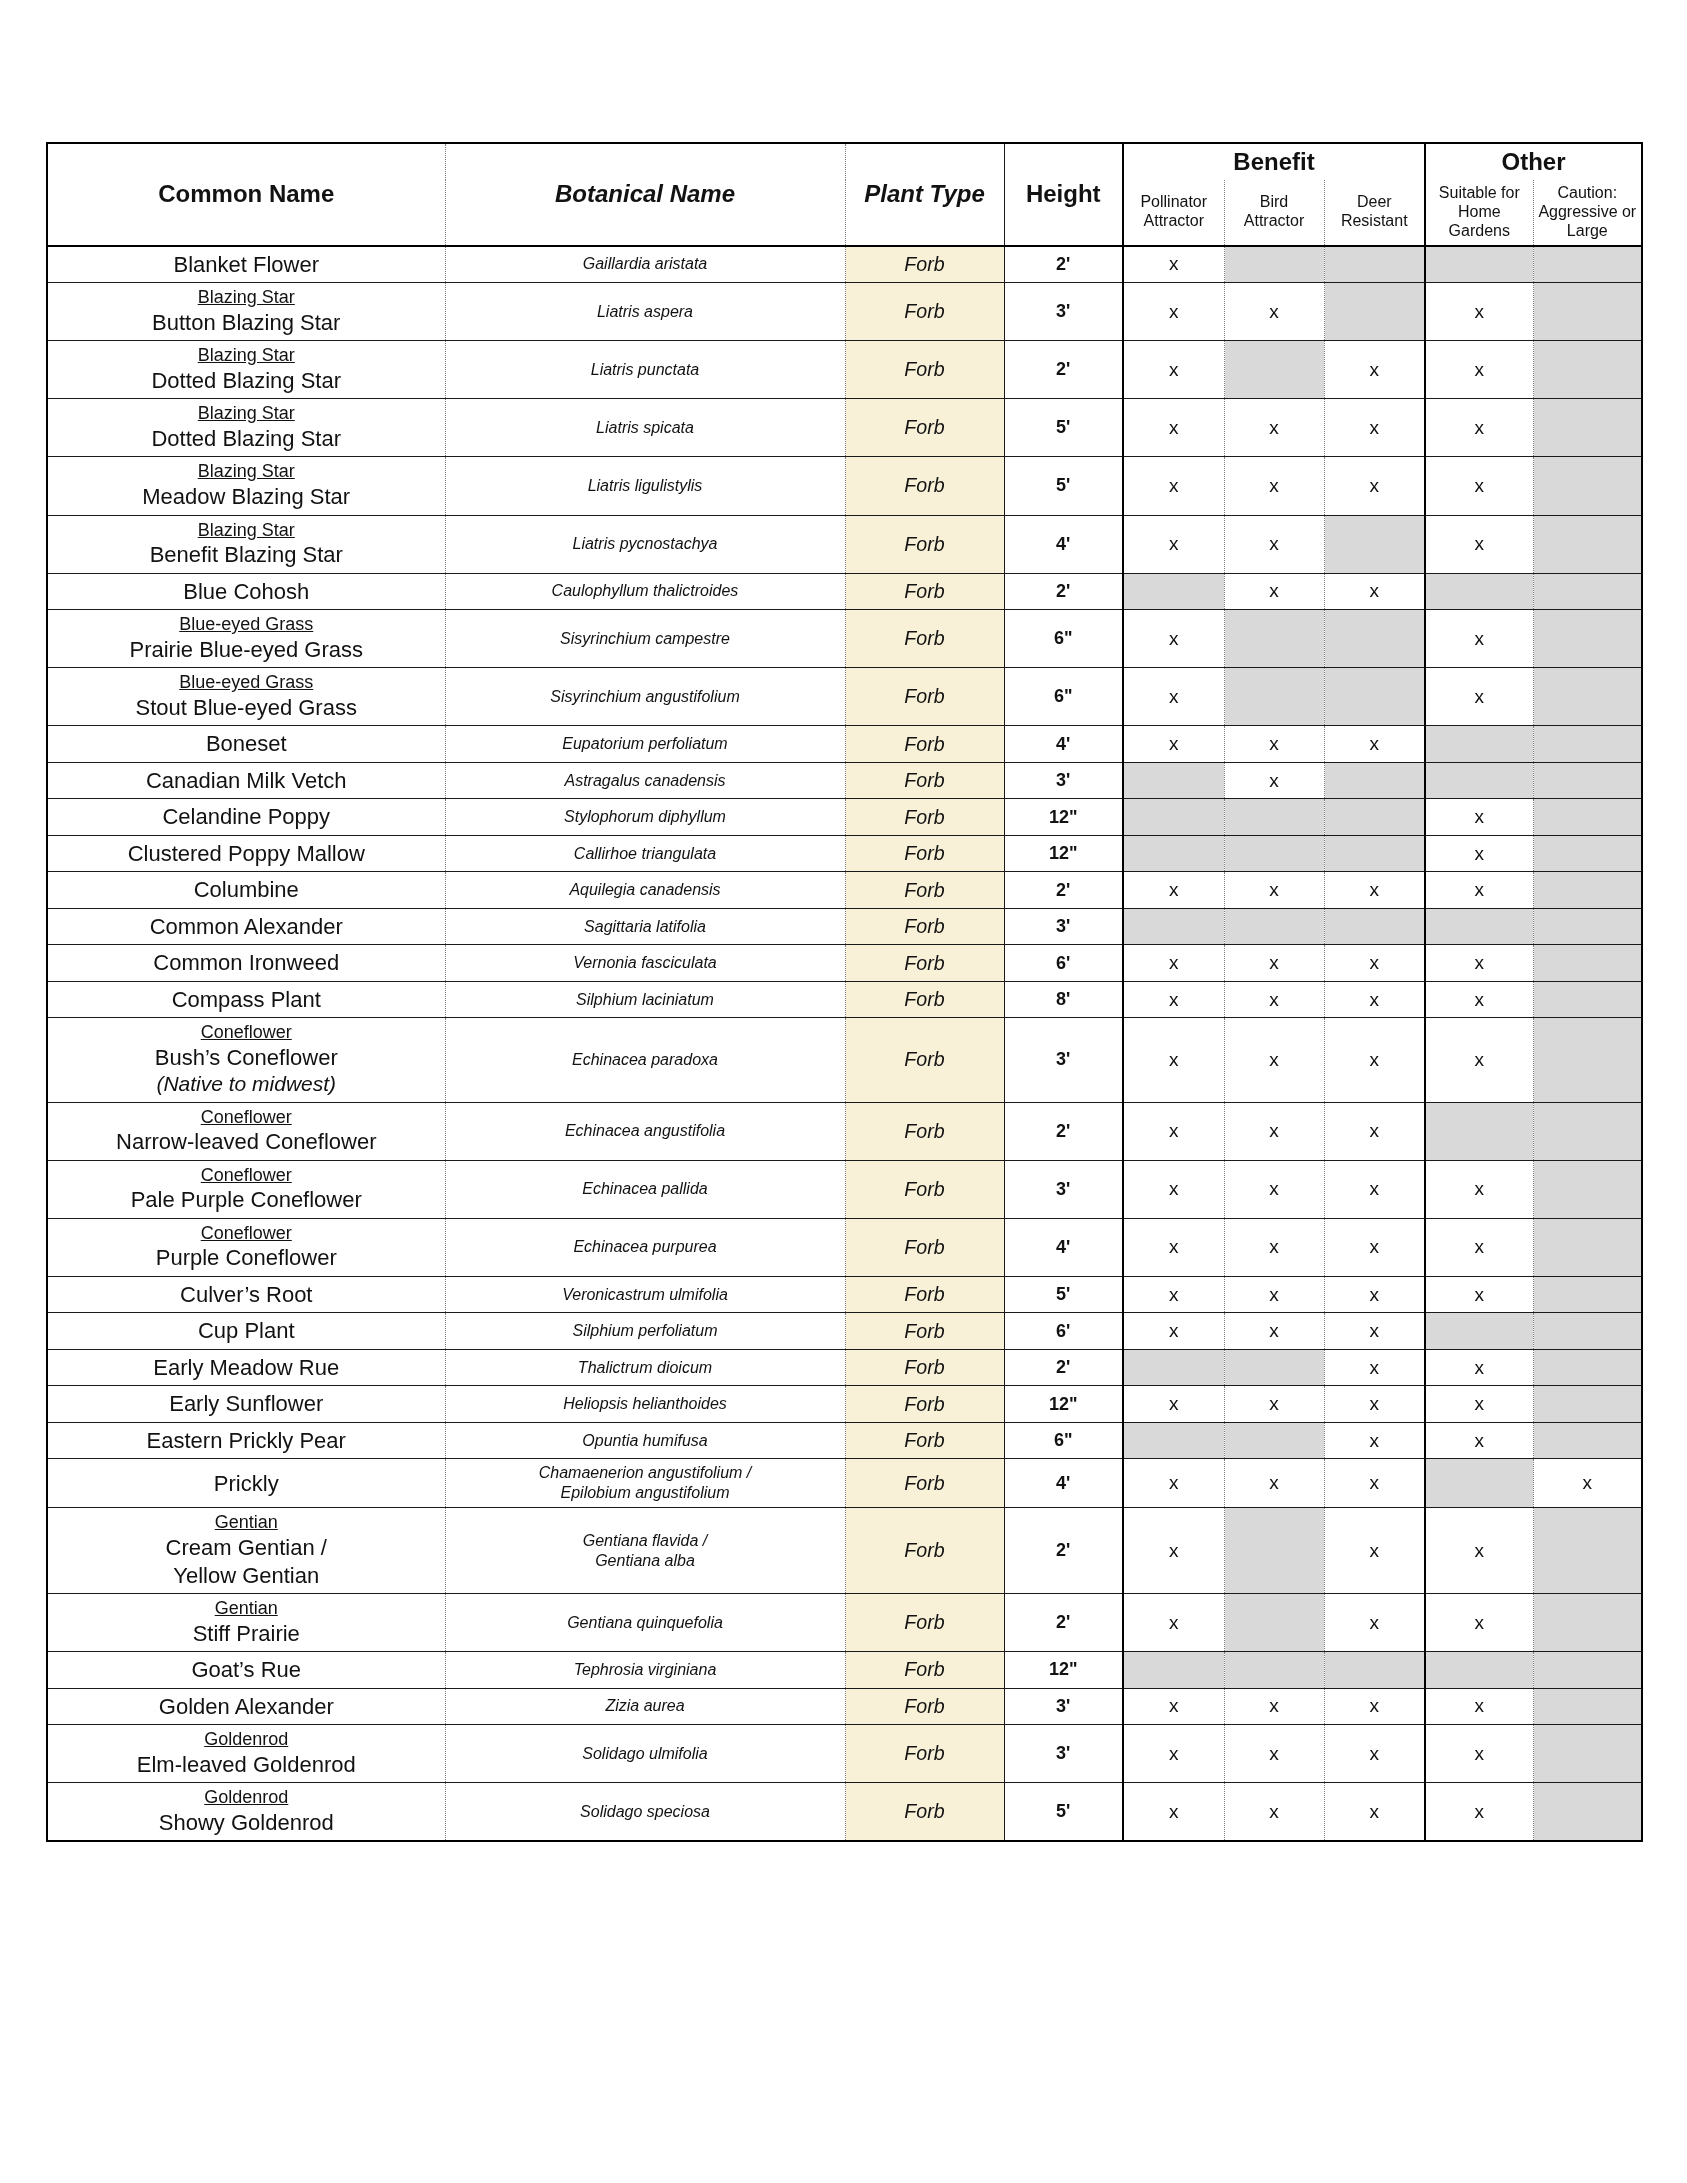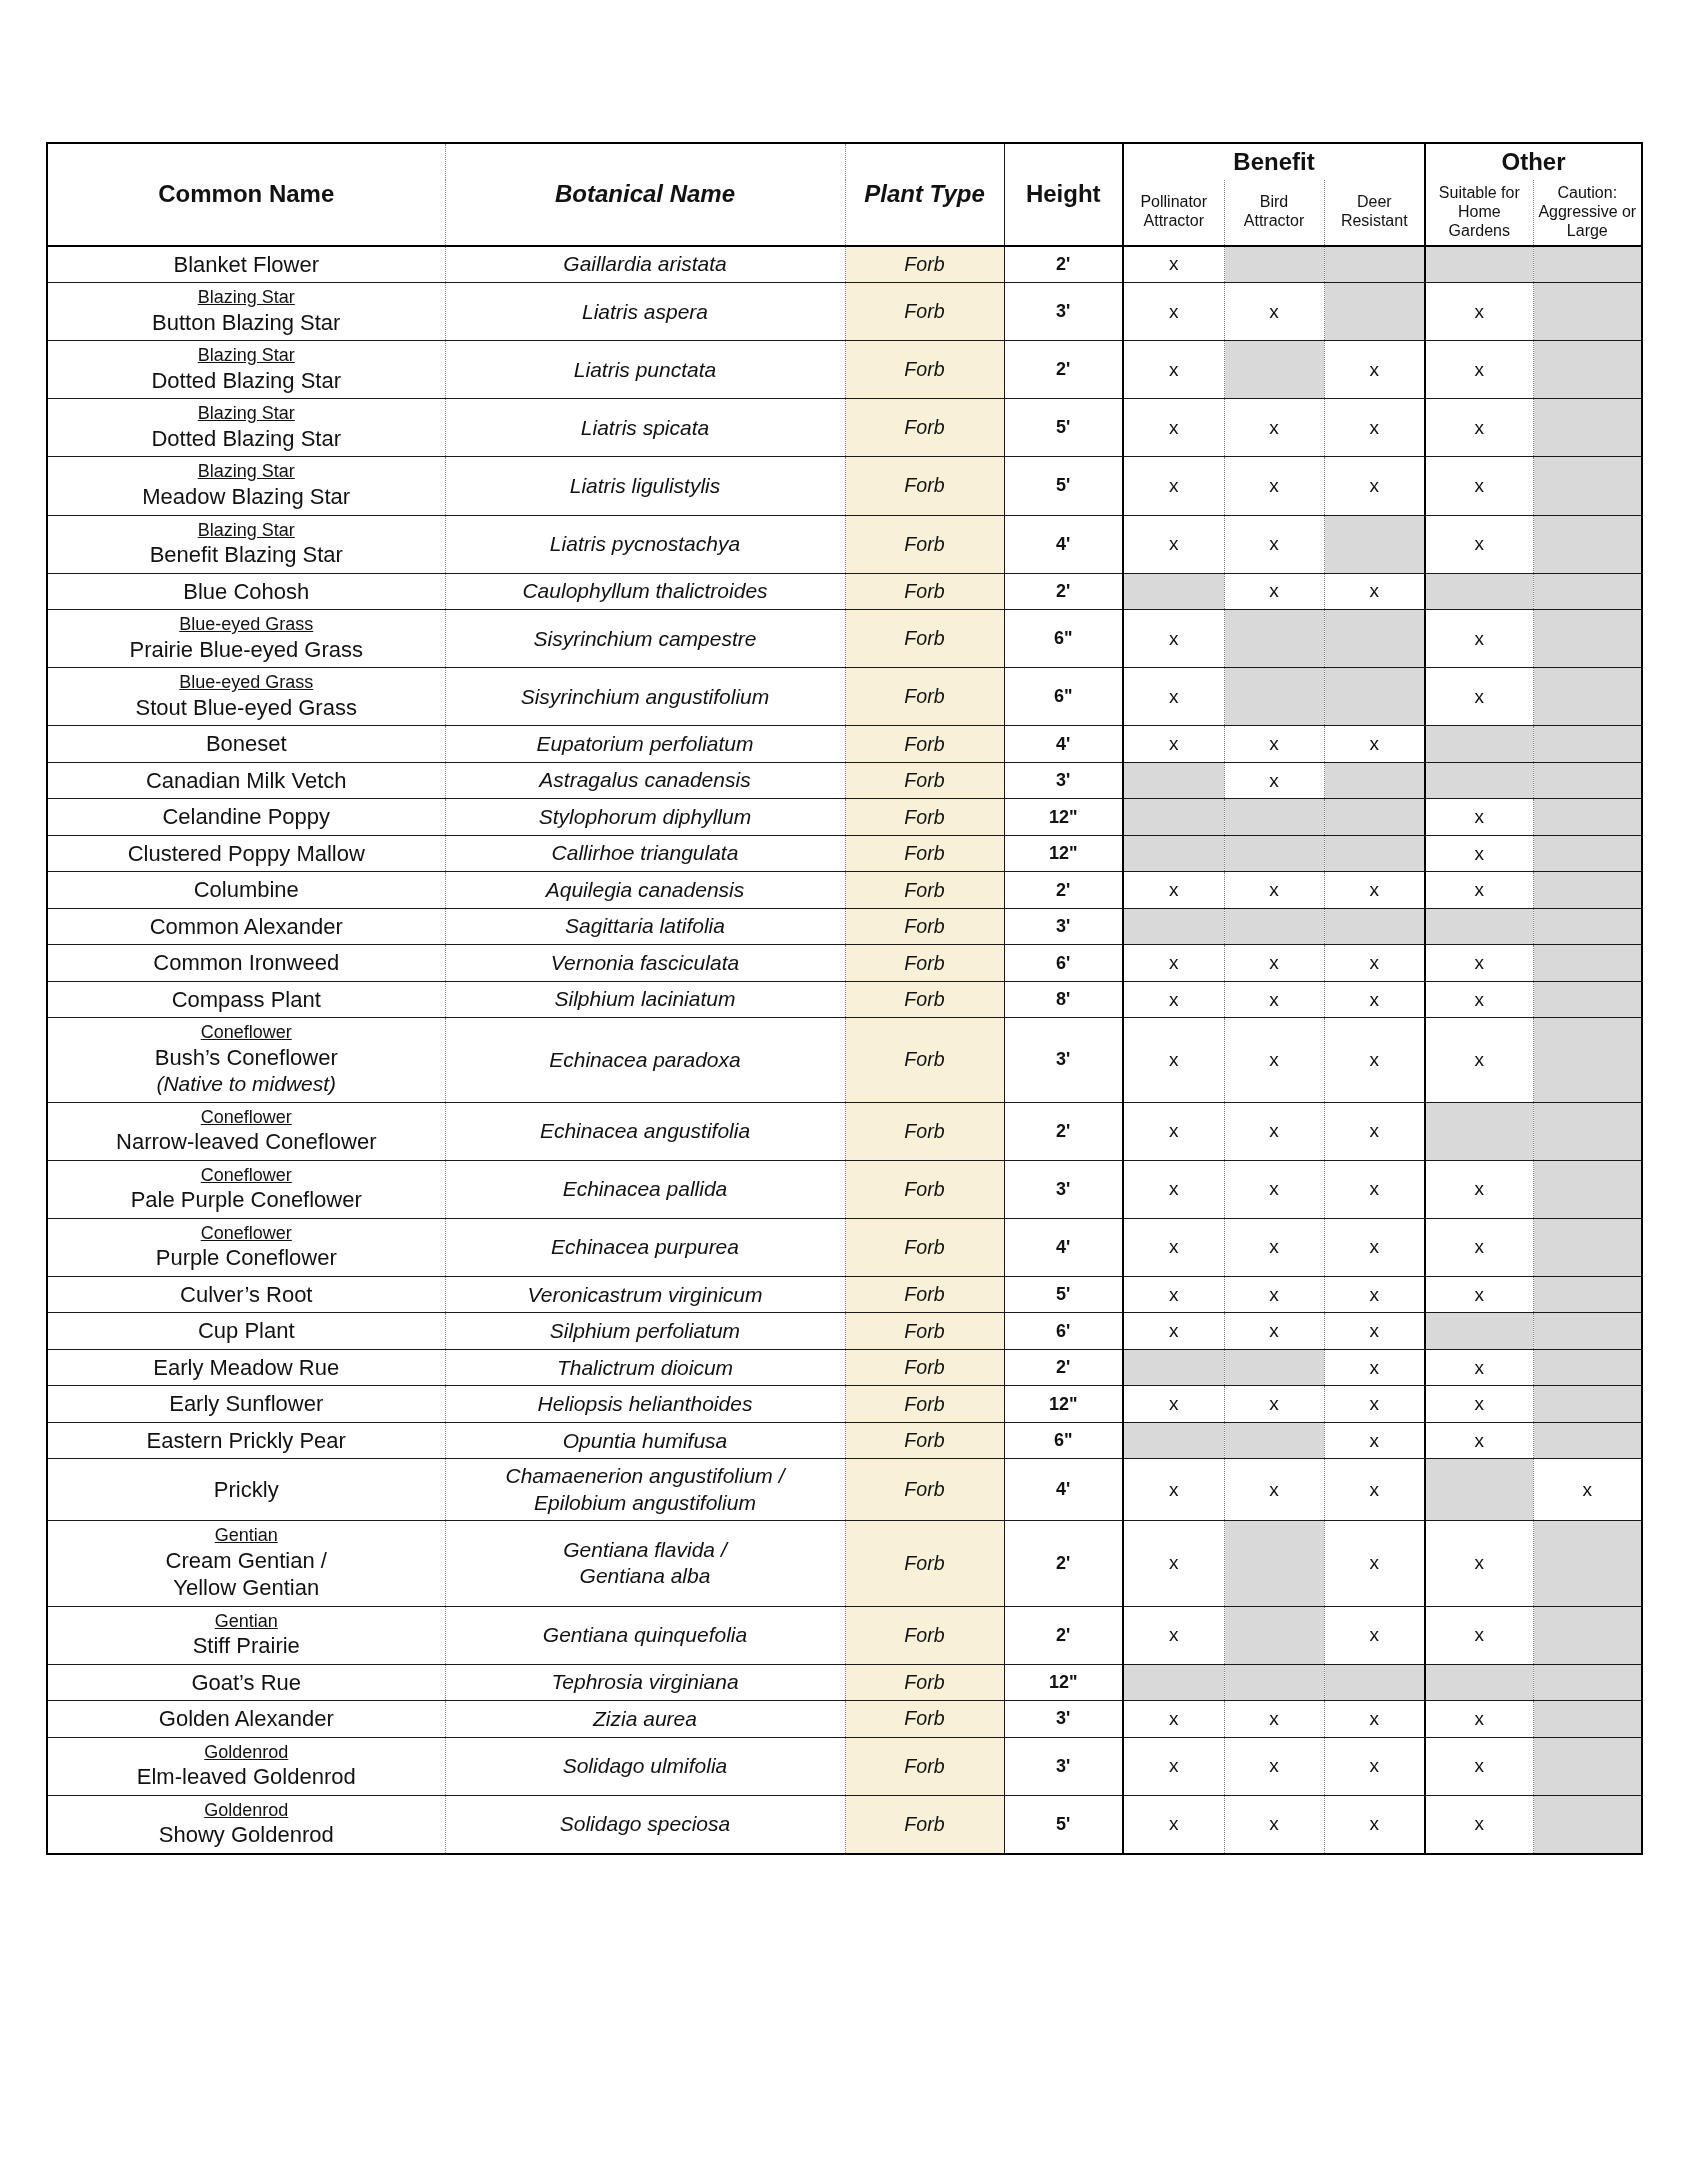--- a/index.html
+++ b/index.html
@@ -40,21 +40,21 @@
   .h-sub   { font-size: 16px; font-weight: 400; line-height: 1.18; padding: 6.7px 4px; border-top: 1.3px solid #1a1a1a; }
   thead tr:first-child th[rowspan] { border-bottom: 2.7px solid #000; }
   thead tr:last-child th           { border-bottom: 2.7px solid #000; }
 
   
   .cell-common   { font-size: 22px; line-height: 1.25; padding: 4.7px 4px; }
   .group-label   { font-size: 18px; line-height: 1.2; text-decoration: underline; }
   .common-line   { font-size: 22px; line-height: 1.25; }
   .note-line     { font-size: 21px; font-style: italic; line-height: 1.25; }
   .cell-botanical{ font-size: 22px; font-style: italic; line-height: 1.25; }
-  .bot-line      { font-size: 21px; line-height: 1.25; }
+  .bot-line      { font-size: 16px; line-height: 1.25; }
   .cell-type     { font-size: 19.6px; font-style: italic; background: #f8f1d7; margin-top: 48px; }
   .cell-height   { font-size: 18px; font-weight: 700; }
   .cell-mark     { font-size: 19px; }
   .cell-mark.empty { background: #d9d9d9; }
 </style>
 </head>
 <body>
 
 <div class="page">
   <table class="plants">
@@ -412,21 +412,21 @@
           <td class="cell-mark bl-dot">x</td>
           <td class="cell-mark bl-dot">x</td>
           <td class="cell-mark bl-strong">x</td>
           <td class="cell-mark bl-dot empty"></td>
         </tr>
         <tr>
           <td class="cell-common">
             <div class="common-line">Culver’s Root</div>
           </td>
           <td class="cell-botanical bl-dot">
-            <div class="bot-line">Veronicastrum virginicum</div>
+            <div class="bot-line">Veronicastrum ulmifolia</div>
           </td>
           <td class="cell-type bl-dot">Forb</td>
           <td class="cell-height bl-solid">5'</td>
           <td class="cell-mark bl-strong">x</td>
           <td class="cell-mark bl-dot">x</td>
           <td class="cell-mark bl-dot">x</td>
           <td class="cell-mark bl-strong">x</td>
           <td class="cell-mark bl-dot empty"></td>
         </tr>
         <tr>

